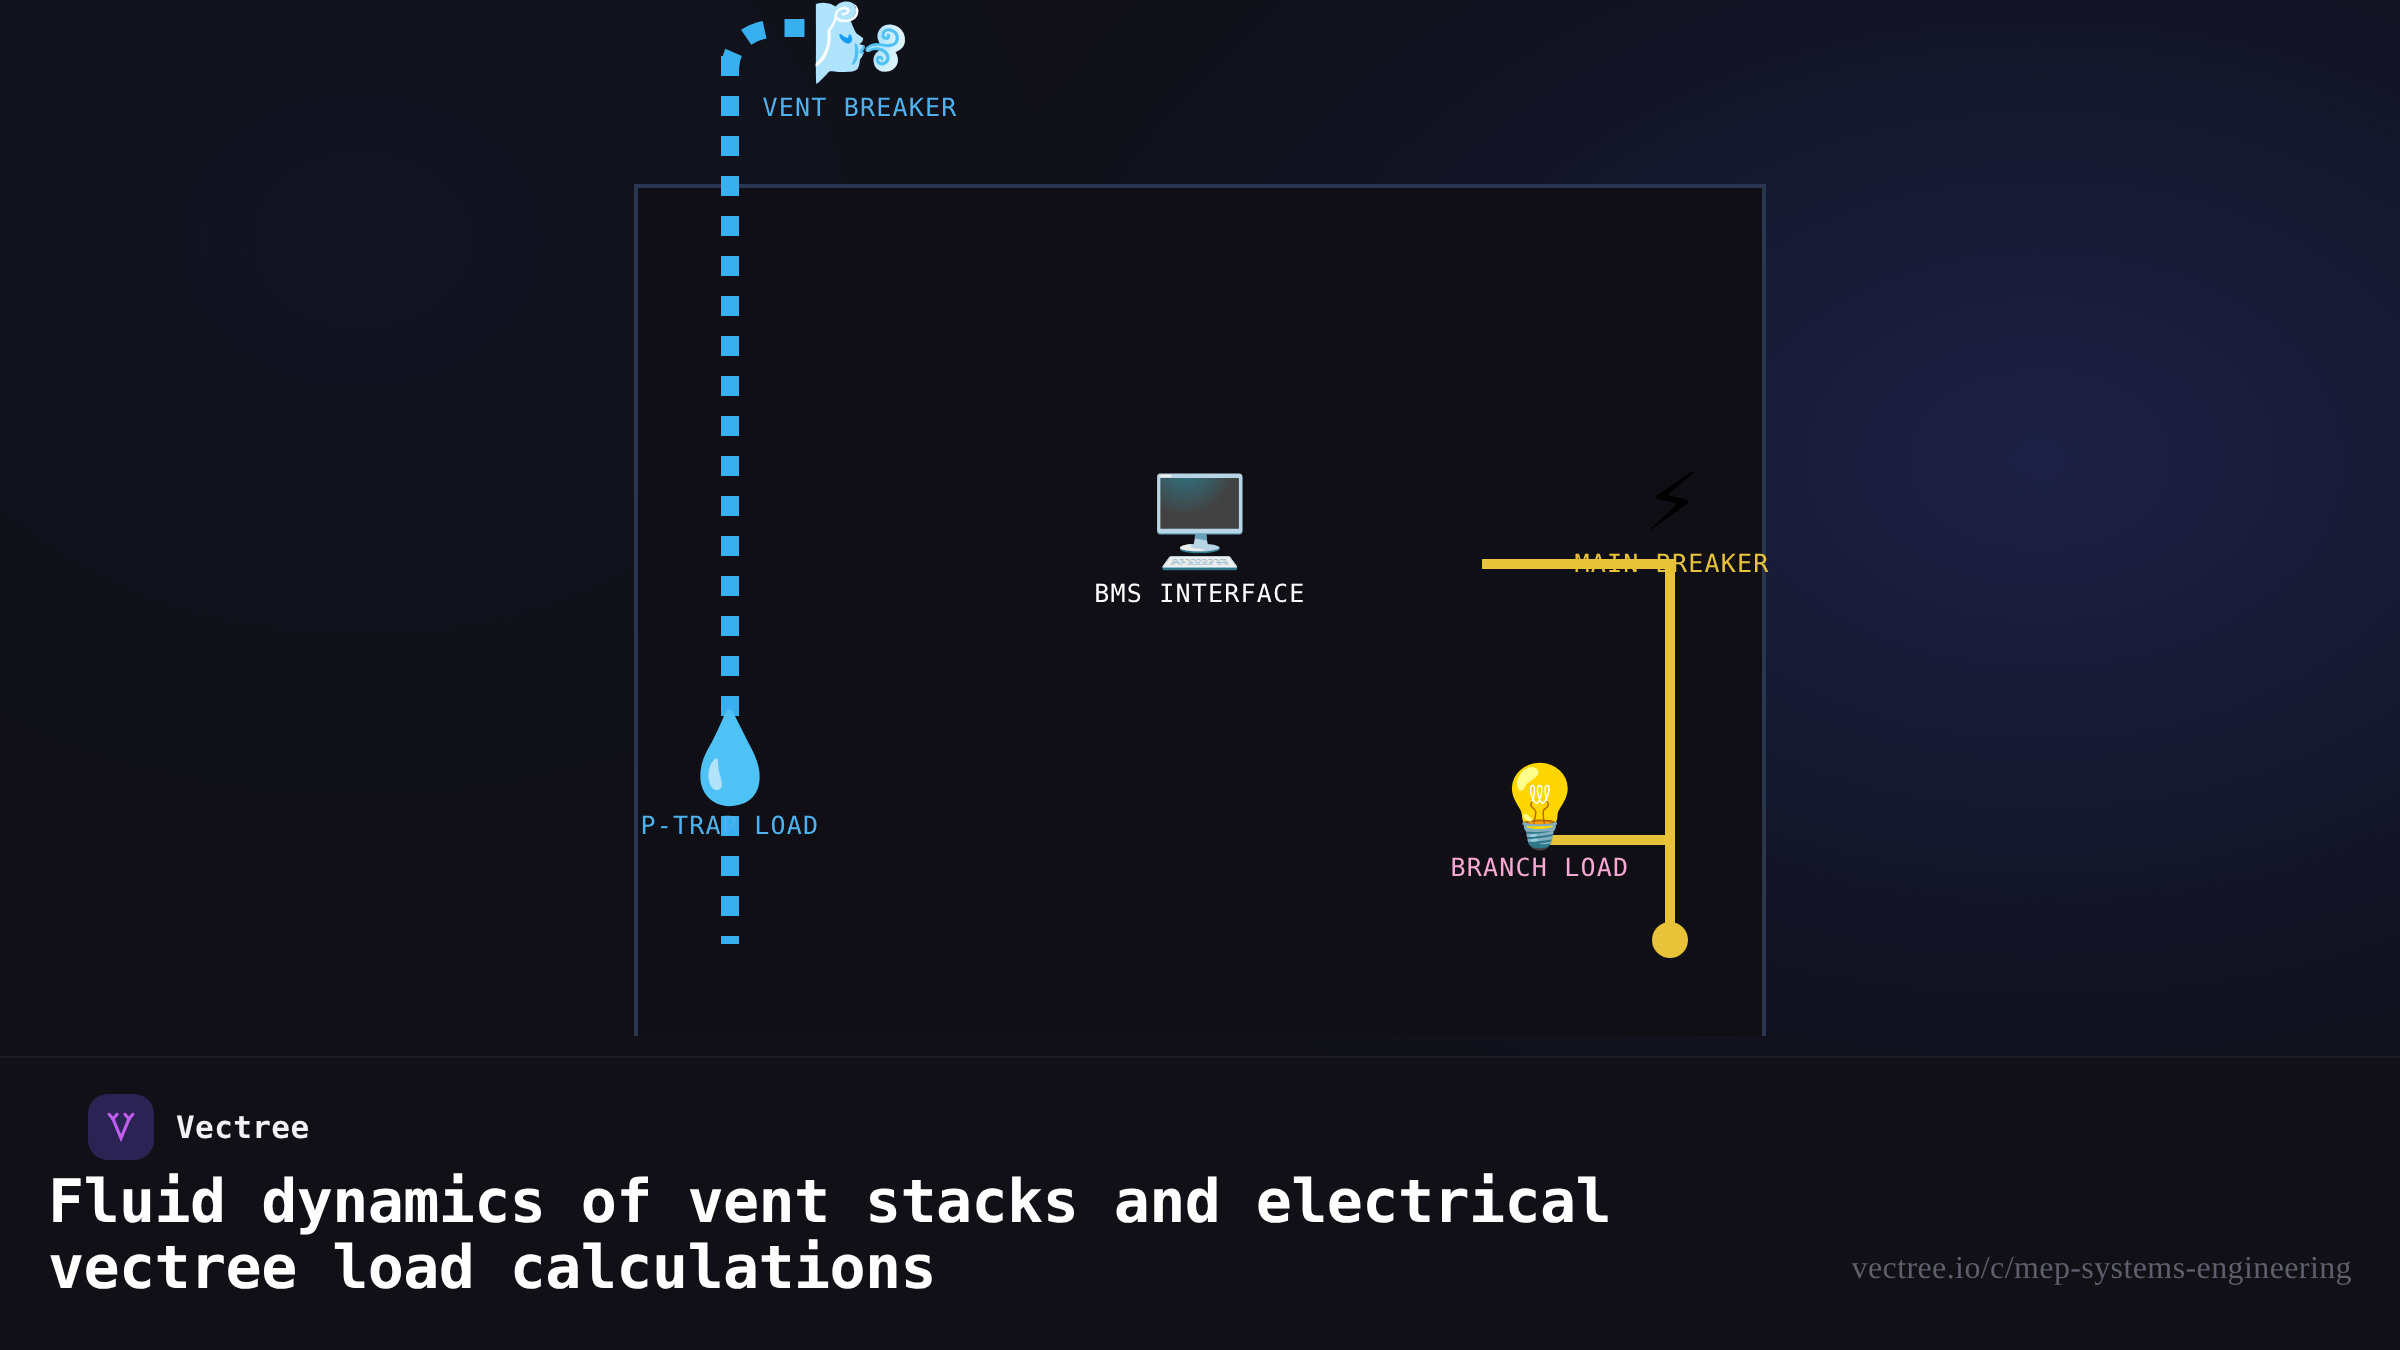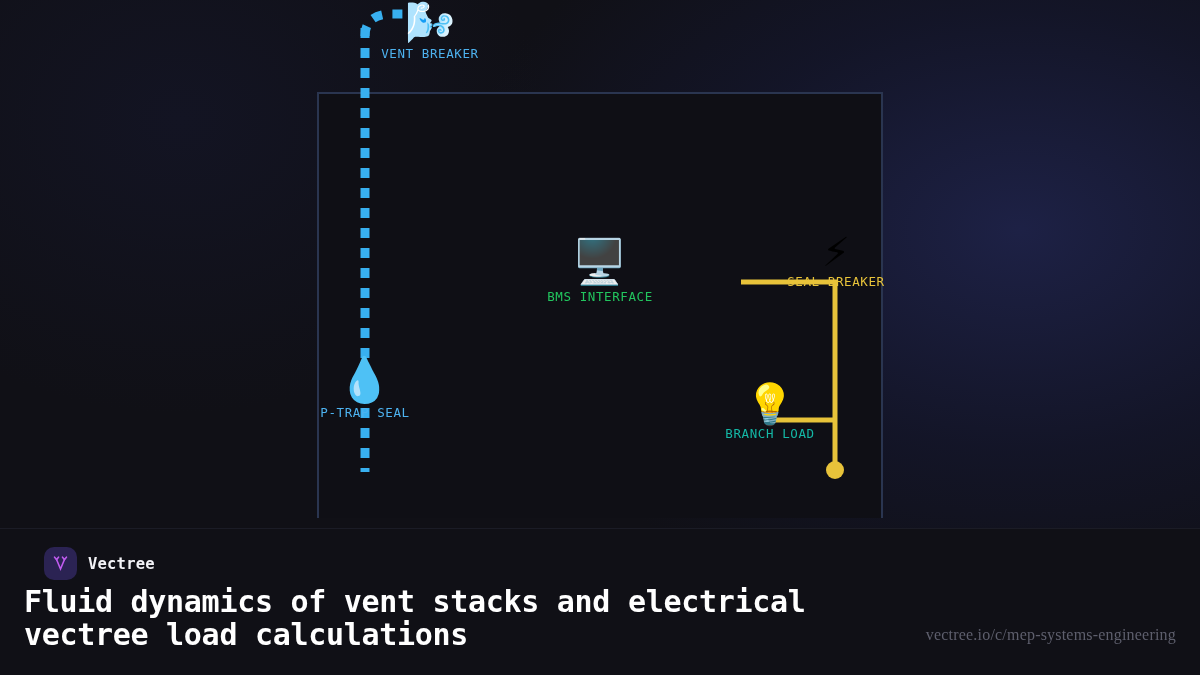--- a/index.html
+++ b/index.html
@@ -56,29 +56,29 @@
   #node-vent      { left:330px; top:2px;   width:200px; }
   #node-vent .glyph   { font-size:40px; }
   #node-vent .caption { color:#4db2ef; margin-top:4px; }
 
   #node-ptrap     { left:265px; top:358px; width:200px; }
   #node-ptrap .glyph   { font-size:44px; }
   #node-ptrap .caption { color:#4db2ef; margin-top:3px; }
 
   #node-bms       { left:500px; top:240px; width:200px; }
   #node-bms .glyph   { font-size:44px; }
-  #node-bms .caption { color:#22c55e; margin-top:5px; }
+  #node-bms .caption { color:#ffffff; margin-top:5px; }
 
   #node-breaker   { left:736px; top:232px; width:200px; }
   #node-breaker .glyph   { font-size:40px; }
   #node-breaker .caption { color:#e8c33a; margin-top:2px; }
 
   #node-load      { left:670px; top:384px; width:200px; }
   #node-load .glyph   { font-size:40px; }
-  #node-load .caption { color:#14b8a6; margin-top:2px; }
+  #node-load .caption { color:#f9a8d4; margin-top:2px; }
 
   
   .footer {
     position:absolute; left:0; top:528px;
     width:1200px; height:147px;
     background:#101016;
     border-top:1px solid #1b1c26;
   }
   .brand-row {
     position:absolute; left:24px; top:18px;
@@ -130,31 +130,31 @@
       <circle cx="835" cy="470" r="9" fill="#e8c33a"></circle>
     </svg>
 
     <div class="node" id="node-vent">
       <span class="glyph">🌬️</span>
       <span class="caption">VENT BREAKER</span>
     </div>
 
     <div class="node" id="node-ptrap">
       <span class="glyph">💧</span>
-      <span class="caption">P-TRAP SEAL</span>
+      <span class="caption">P-TRAP LOAD</span>
     </div>
 
     <div class="node" id="node-bms">
       <span class="glyph">🖥️</span>
       <span class="caption">BMS INTERFACE</span>
     </div>
 
     <div class="node" id="node-breaker">
       <span class="glyph">⚡</span>
-      <span class="caption">SEAL BREAKER</span>
+      <span class="caption">MAIN BREAKER</span>
     </div>
 
     <div class="node" id="node-load">
       <span class="glyph">💡</span>
       <span class="caption">BRANCH LOAD</span>
     </div>
   </div>
 
   <div class="footer">
     <div class="brand-row">

